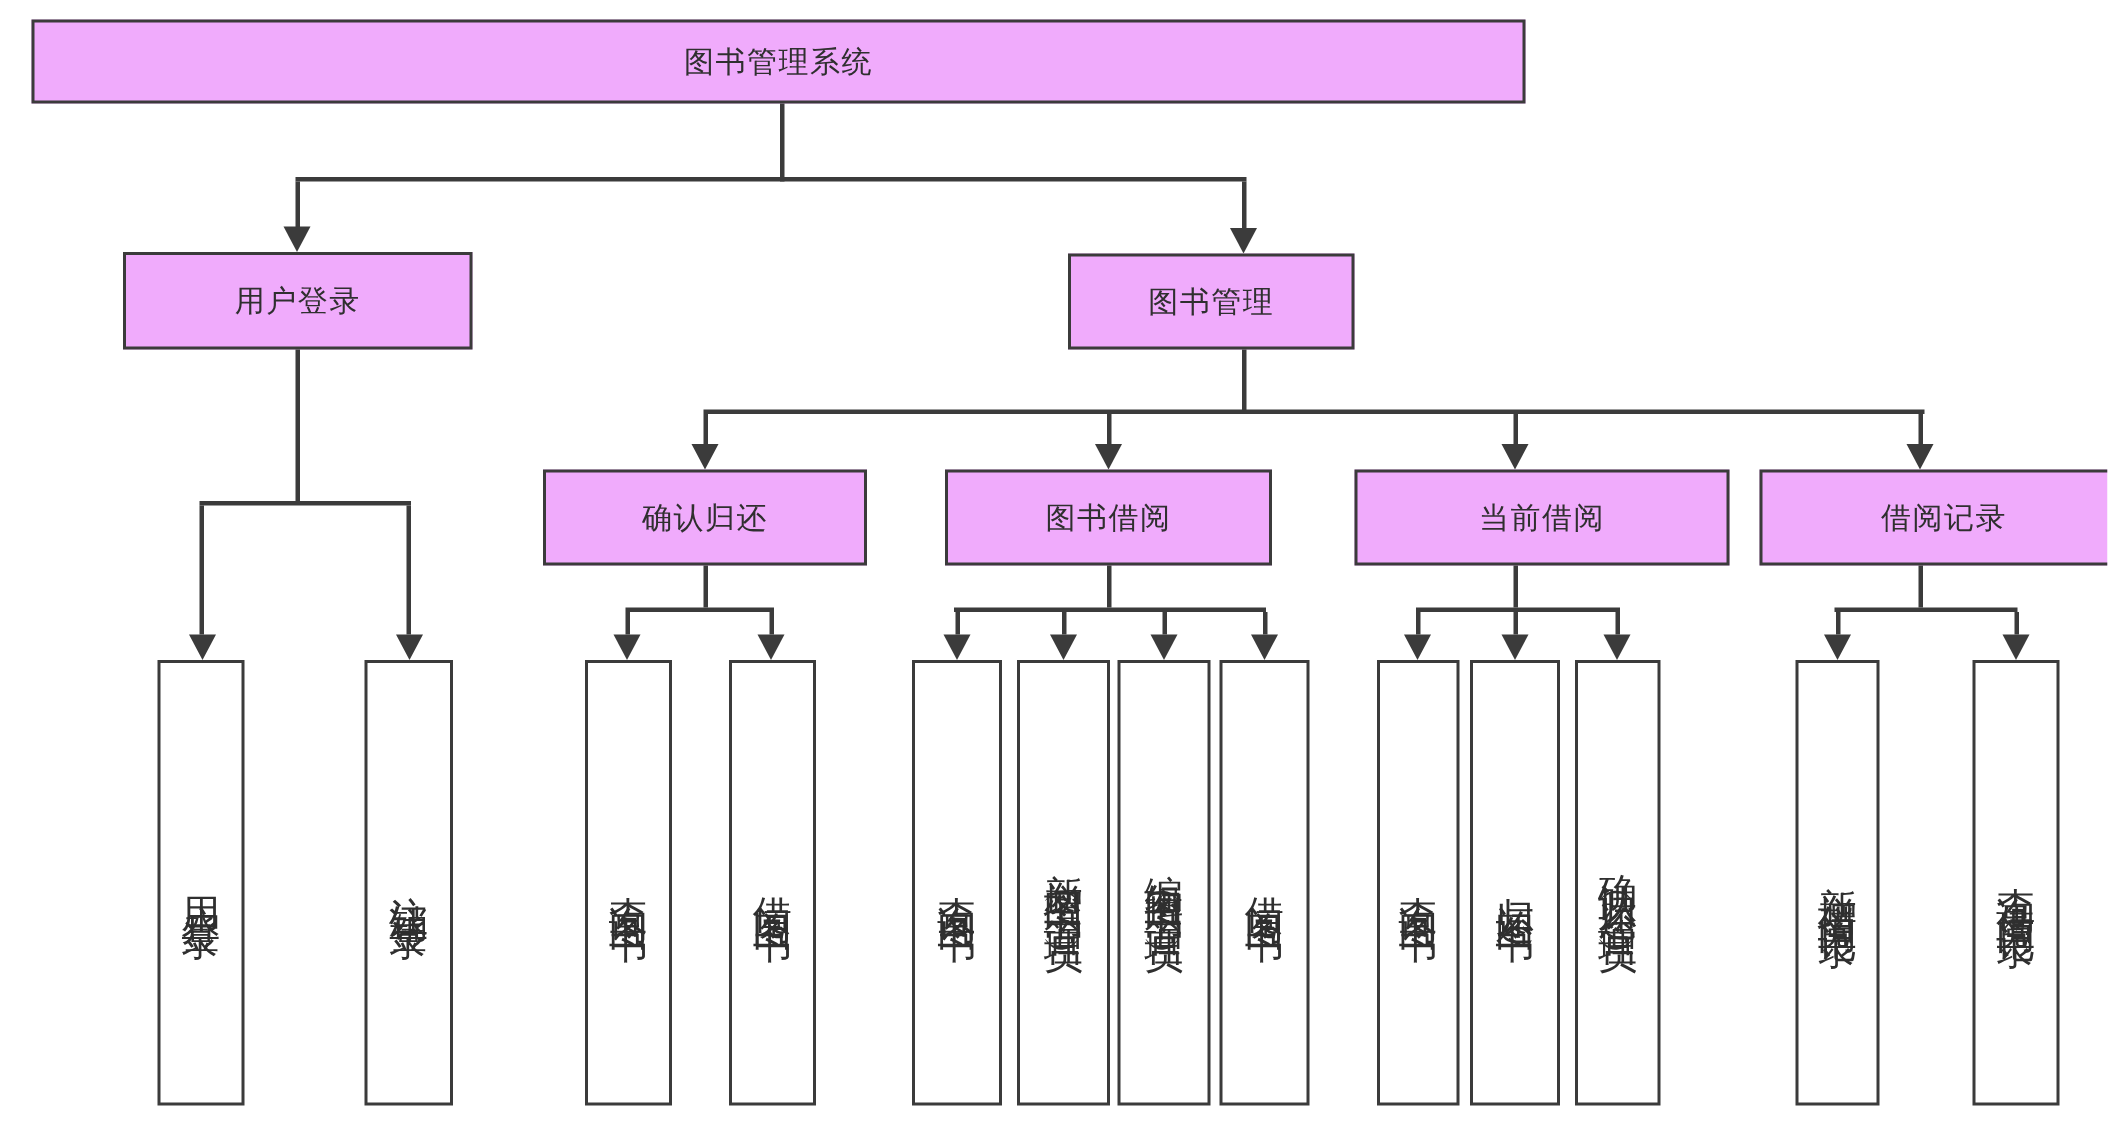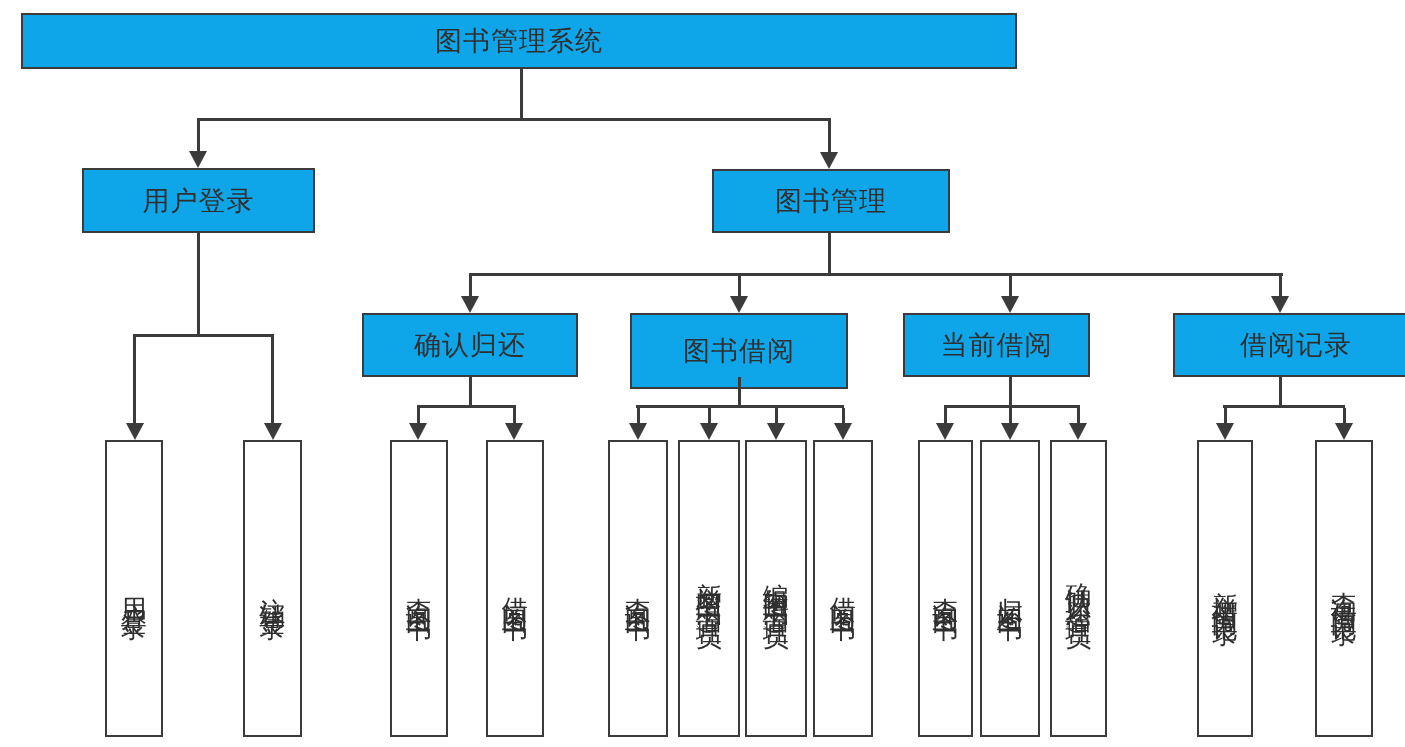--- a/index.html
+++ b/index.html
@@ -9,25 +9,25 @@
     height: 747px;
     background: #ffffff;
     overflow: hidden;
     font-family: "Liberation Sans", "DejaVu Sans", sans-serif;
     color: #2f2f2f;
   }
   .box {
     position: absolute;
     box-sizing: border-box;
     border: 2.5px solid #3b3b3b;
-    background: #0ea5e9;
+    background: #f0abfc;
     display: flex;
     align-items: center;
     justify-content: center;
-    font-size: 27px;
+    font-size: 20px;
     letter-spacing: 1px;
     color: #2f2f2f;
   }
   .vbox {
     position: absolute;
     box-sizing: border-box;
     border: 2.5px solid #3b3b3b;
     background: #ffffff;
     display: flex;
     align-items: center;
@@ -73,21 +73,21 @@
   <div class="connector">
     <div class="vline" style="left:520px; top:69px; height:52px;"></div>
     <div class="hline" style="left:197px; top:118px; width:634px;"></div>
     <div class="vline" style="left:197px; top:121px; height:31px;"></div>
     <div class="arrow" style="left:189px; top:151px;"></div>
     <div class="vline" style="left:828px; top:121px; height:32px;"></div>
     <div class="arrow" style="left:820px; top:152px;"></div>
   </div>
 
   <div class="box" style="left:82px; top:168px; width:233px; height:65px;">用户登录</div>
-  <div class="box" style="left:712px; top:169px; width:238px; height:64px;">图书管理</div>
+  <div class="box" style="left:712px; top:169px; width:191px; height:64px;">图书管理</div>
 
   <div class="connector">
     <div class="vline" style="left:197px; top:233px; height:101px;"></div>
     <div class="hline" style="left:133px; top:334px; width:141px;"></div>
     <div class="vline" style="left:133px; top:337px; height:86px;"></div>
     <div class="arrow" style="left:126px; top:423px;"></div>
     <div class="vline" style="left:271px; top:337px; height:86px;"></div>
     <div class="arrow" style="left:264px; top:423px;"></div>
   </div>
 
@@ -105,22 +105,22 @@
     <div class="arrow" style="left:461px; top:296px;"></div>
     <div class="vline" style="left:738px; top:276px; height:21px;"></div>
     <div class="arrow" style="left:730px; top:296px;"></div>
     <div class="vline" style="left:1009px; top:276px; height:21px;"></div>
     <div class="arrow" style="left:1001px; top:296px;"></div>
     <div class="vline" style="left:1279px; top:276px; height:21px;"></div>
     <div class="arrow" style="left:1271px; top:296px;"></div>
   </div>
 
   <div class="box" style="left:362px; top:313px; width:216px; height:64px;">确认归还</div>
-  <div class="box" style="left:630px; top:313px; width:218px; height:76px;">图书借阅</div>
-  <div class="box" style="left:903px; top:313px; width:187px; height:64px;">当前借阅</div>
+  <div class="box" style="left:630px; top:313px; width:218px; height:64px;">图书借阅</div>
+  <div class="box" style="left:903px; top:313px; width:250px; height:64px;">当前借阅</div>
   <div class="box" style="left:1173px; top:313px; width:246px; height:64px;">借阅记录</div>
 
   <div class="connector">
     <div class="vline" style="left:469px; top:377px; height:28px;"></div>
     <div class="hline" style="left:417px; top:405px; width:99px;"></div>
     <div class="vline" style="left:417px; top:408px; height:15px;"></div>
     <div class="arrow" style="left:409px; top:423px;"></div>
     <div class="vline" style="left:513px; top:408px; height:15px;"></div>
     <div class="arrow" style="left:505px; top:423px;"></div>
   </div>

